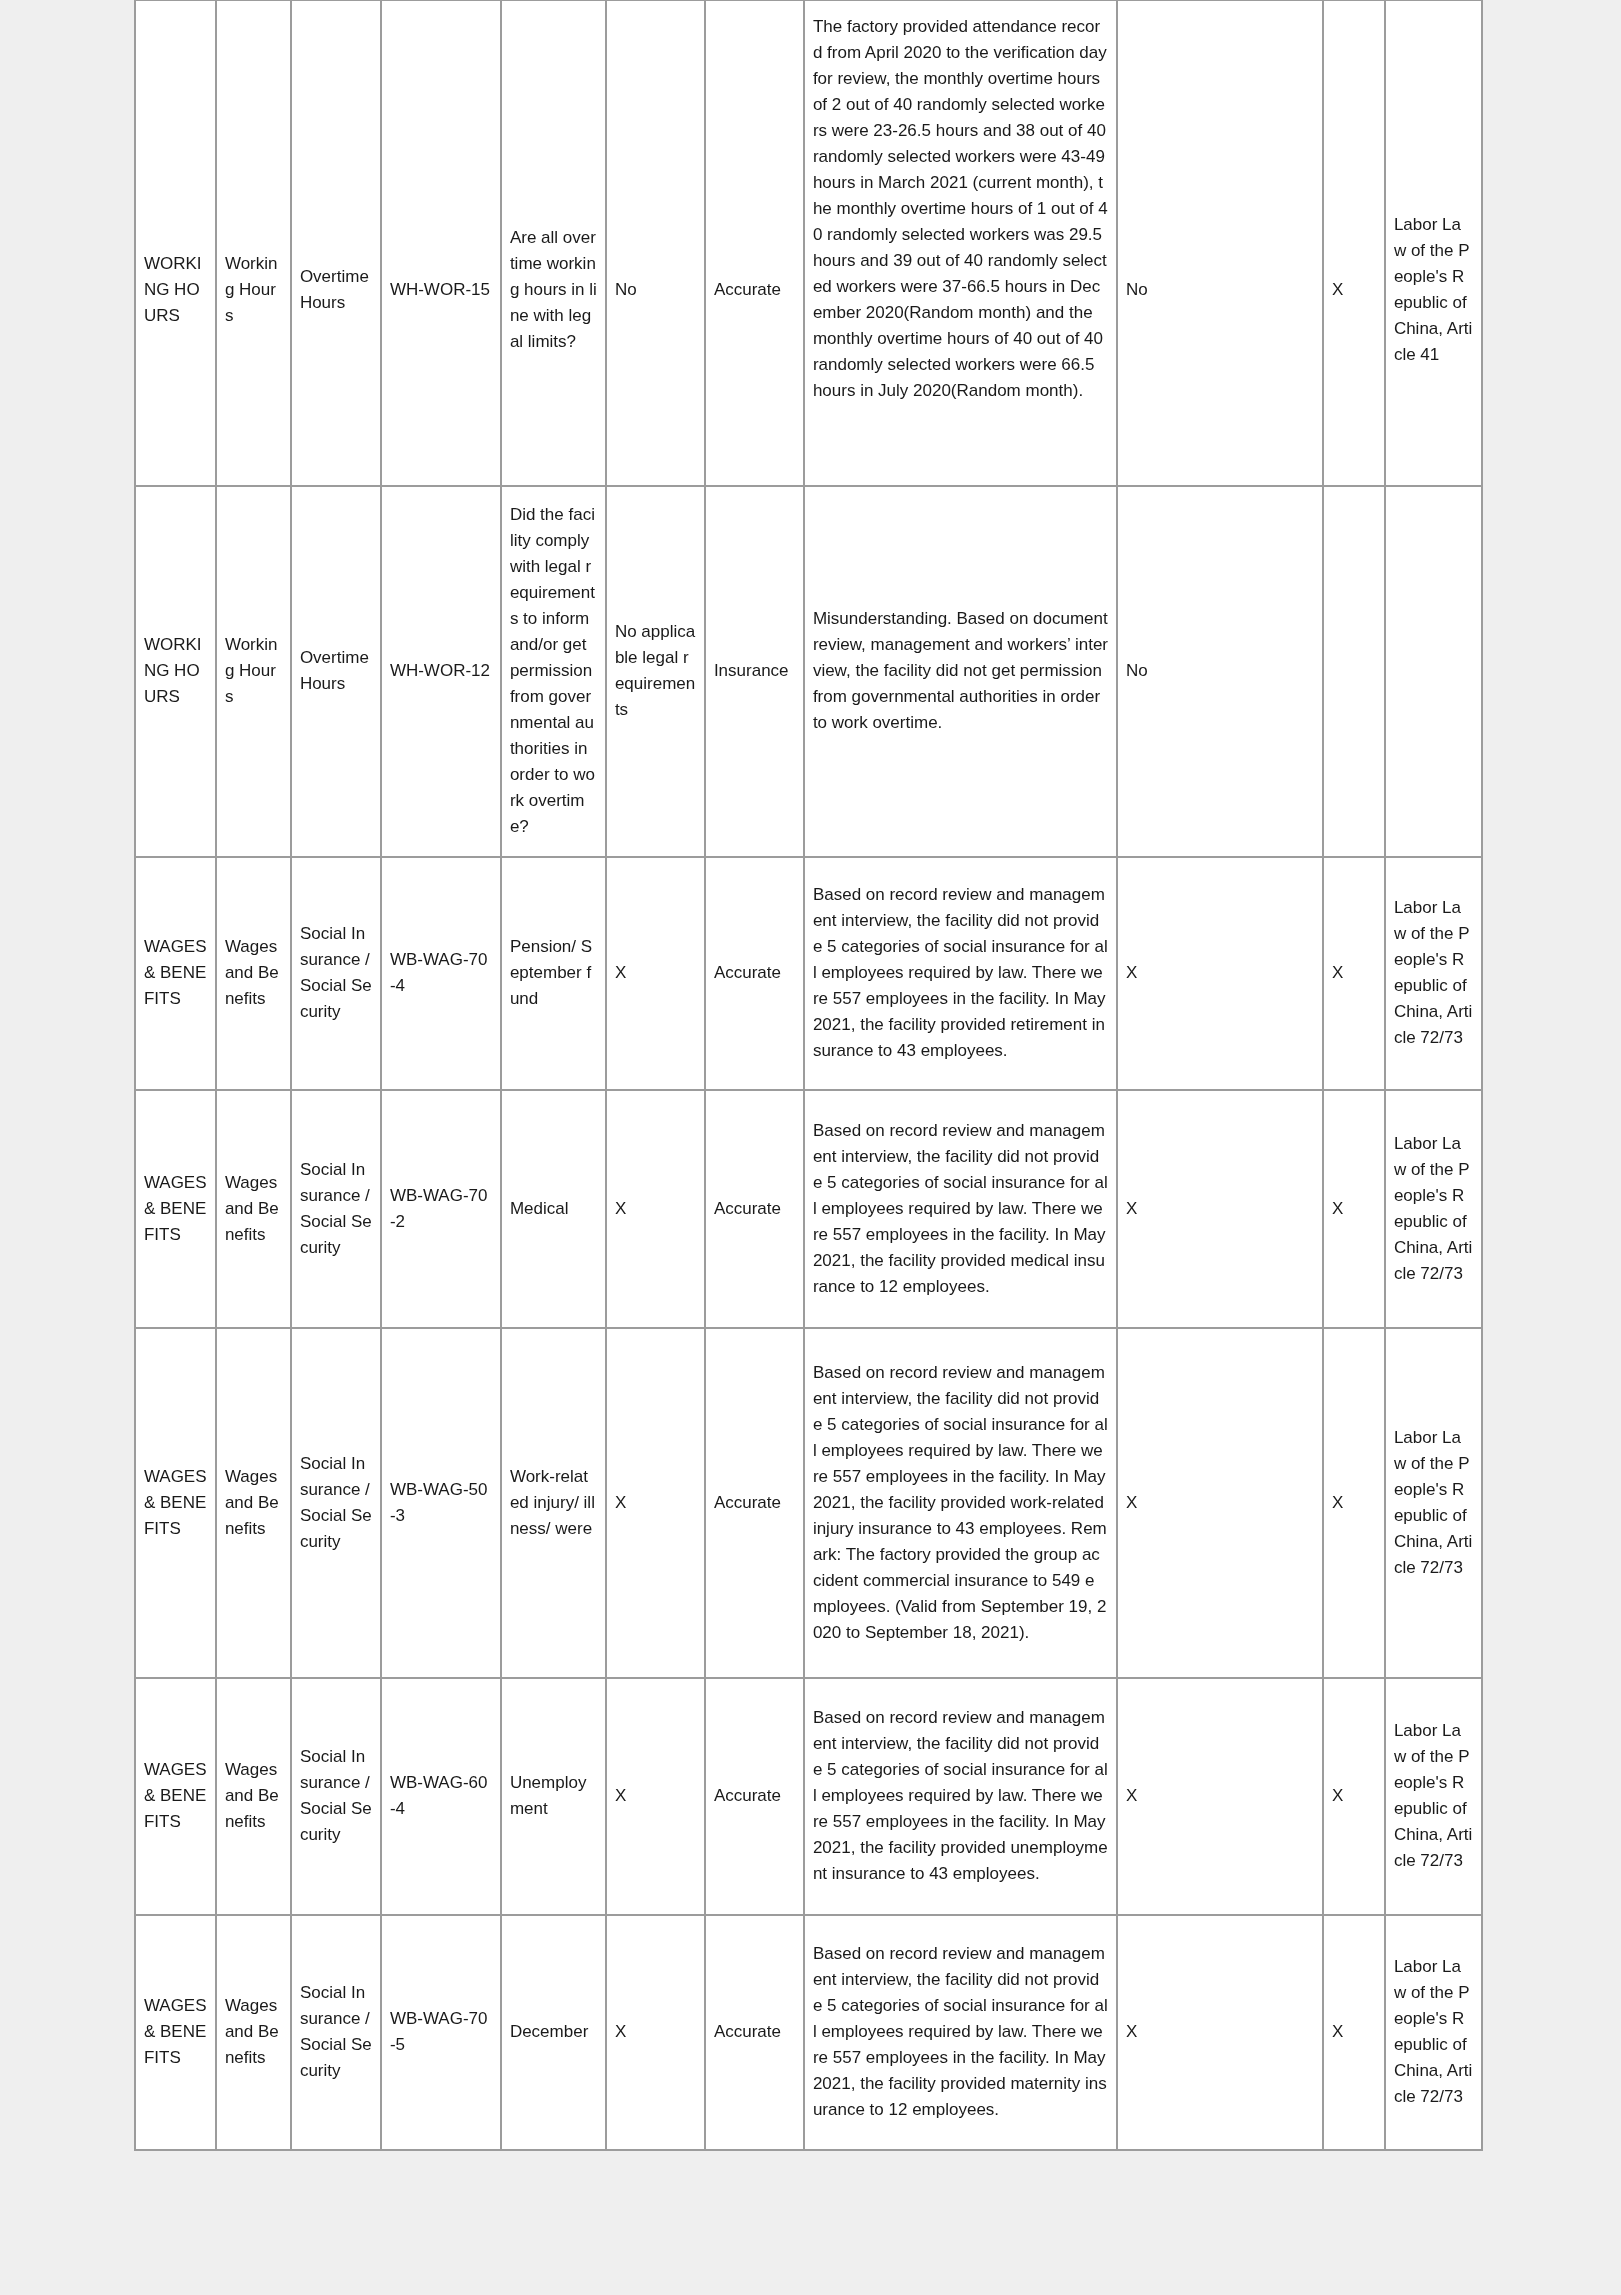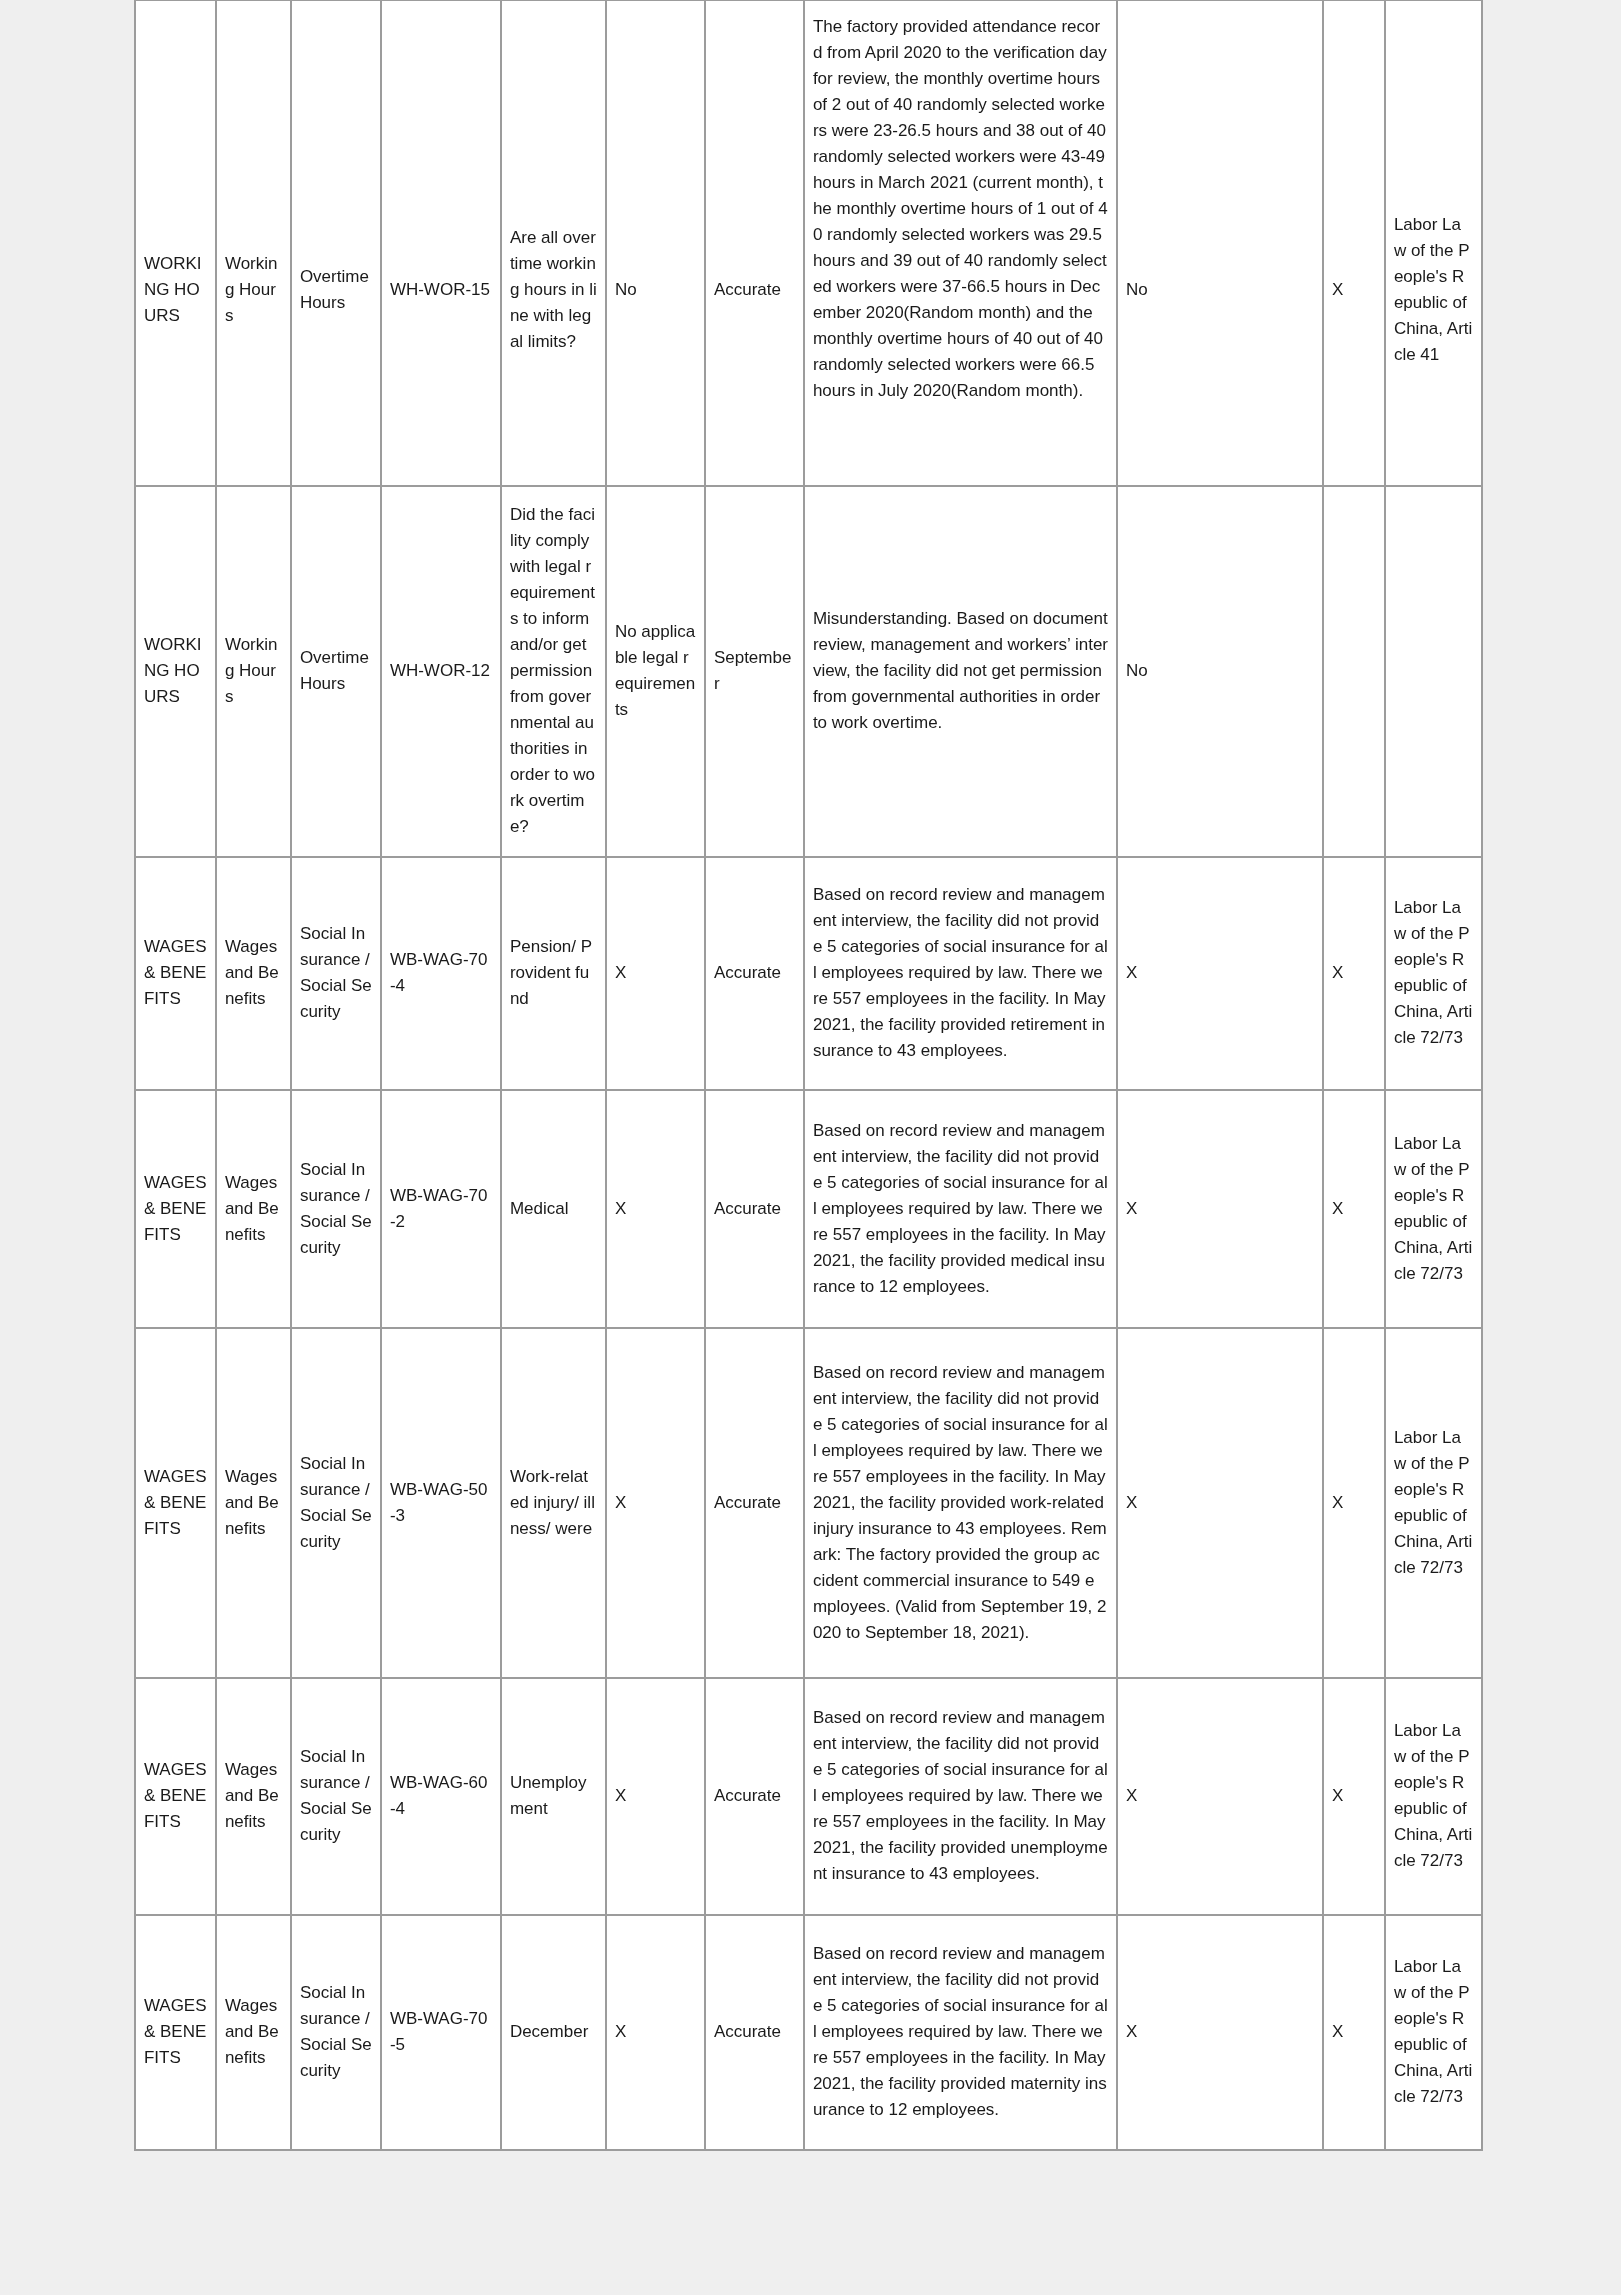--- a/index.html
+++ b/index.html
@@ -91,32 +91,32 @@
           <td class="f-crossmark">X</td>
           <td class="f-law">Labor Law of the People's Republic of China, Article 41</td>
         </tr>
         <tr class="r2">
           <td class="f-category">WORKING HOURS</td>
           <td class="f-subcategory">Working Hours</td>
           <td class="f-topic">Overtime Hours</td>
           <td class="f-code">WH-WOR-12</td>
           <td class="f-question">Did the facility comply with legal requirements to inform and/or get permission from governmental authorities in order to work overtime?</td>
           <td class="f-answer">No applicable legal requirements</td>
-          <td class="f-accuracy">September</td>
+          <td class="f-accuracy">Insurance</td>
           <td class="f-description">Misunderstanding. Based on document review, management and workers’ interview, the facility did not get permission from governmental authorities in order to work overtime.</td>
           <td class="f-answer2">No</td>
           <td class="f-crossmark"></td>
           <td class="f-law"></td>
         </tr>
         <tr class="r3">
           <td class="f-category">WAGES &amp; BENEFITS</td>
           <td class="f-subcategory">Wages and Benefits</td>
           <td class="f-topic">Social Insurance / Social Security</td>
           <td class="f-code">WB-WAG-70-4</td>
-          <td class="f-question">Pension/ Provident fund</td>
+          <td class="f-question">Pension/ September fund</td>
           <td class="f-answer">X</td>
           <td class="f-accuracy">Accurate</td>
           <td class="f-description">Based on record review and management interview, the facility did not provide 5 categories of social insurance for all employees required by law. There were 557 employees in the facility. In May 2021, the facility provided retirement insurance to 43 employees.</td>
           <td class="f-answer2">X</td>
           <td class="f-crossmark">X</td>
           <td class="f-law">Labor Law of the People's Republic of China, Article 72/73</td>
         </tr>
         <tr class="r4">
           <td class="f-category">WAGES &amp; BENEFITS</td>
           <td class="f-subcategory">Wages and Benefits</td>

